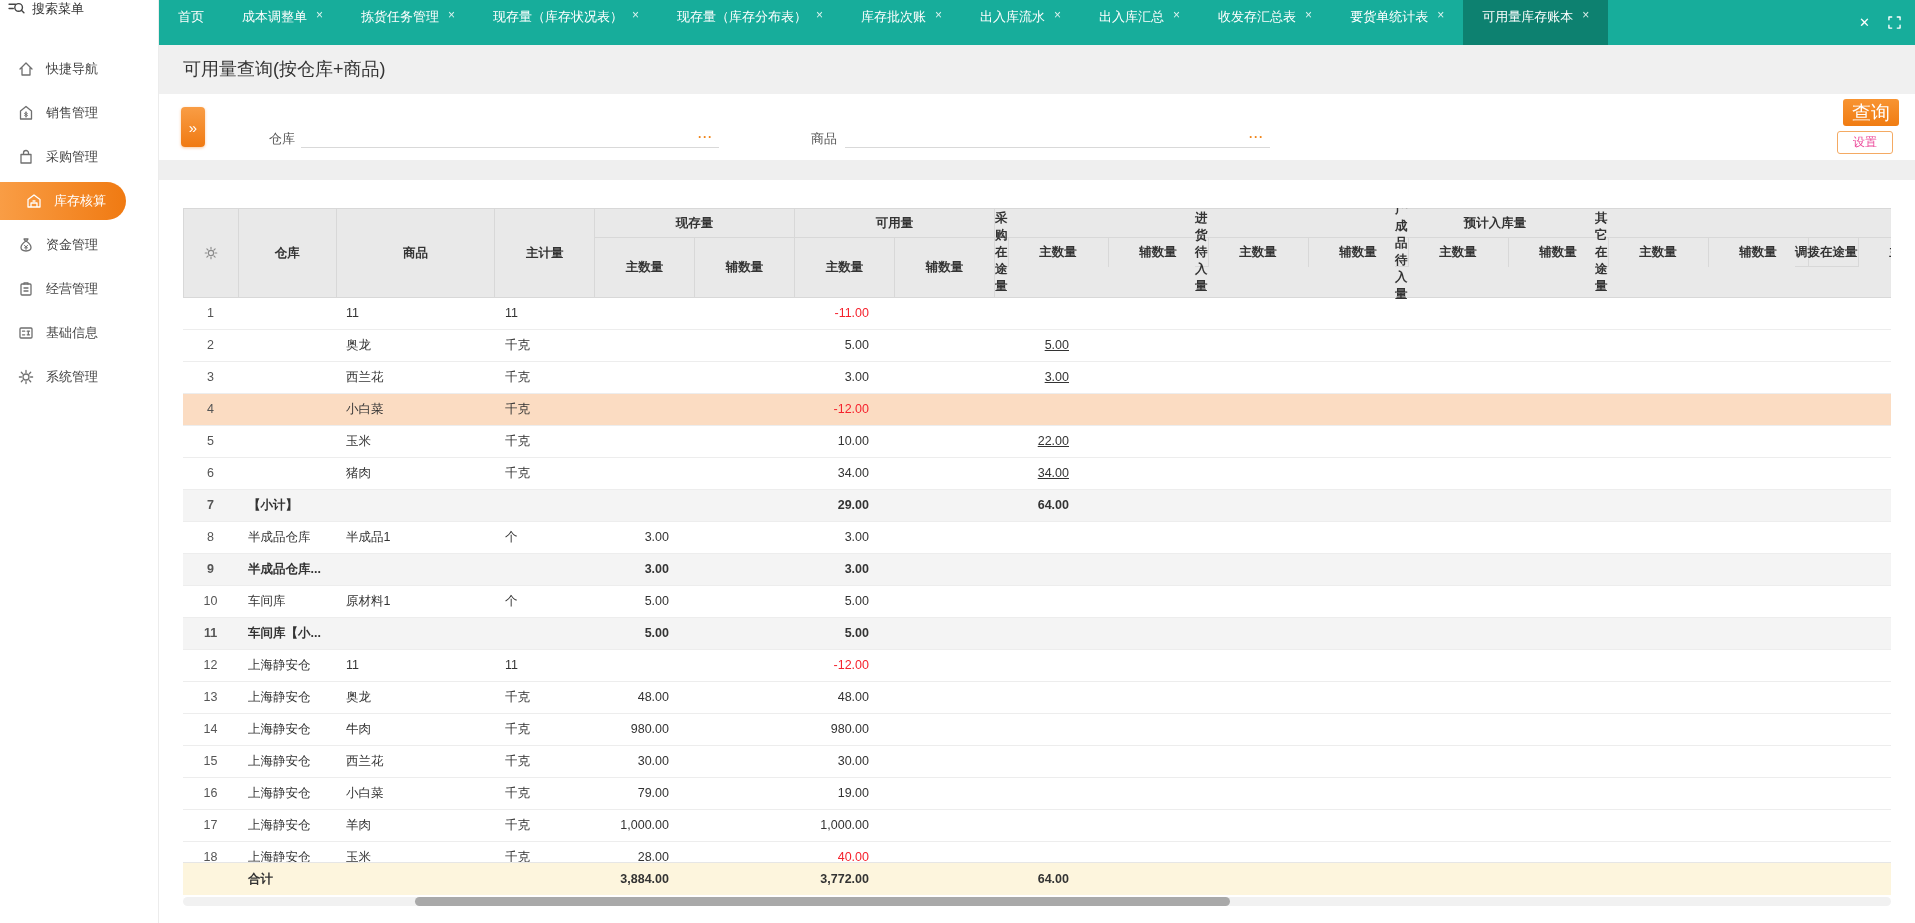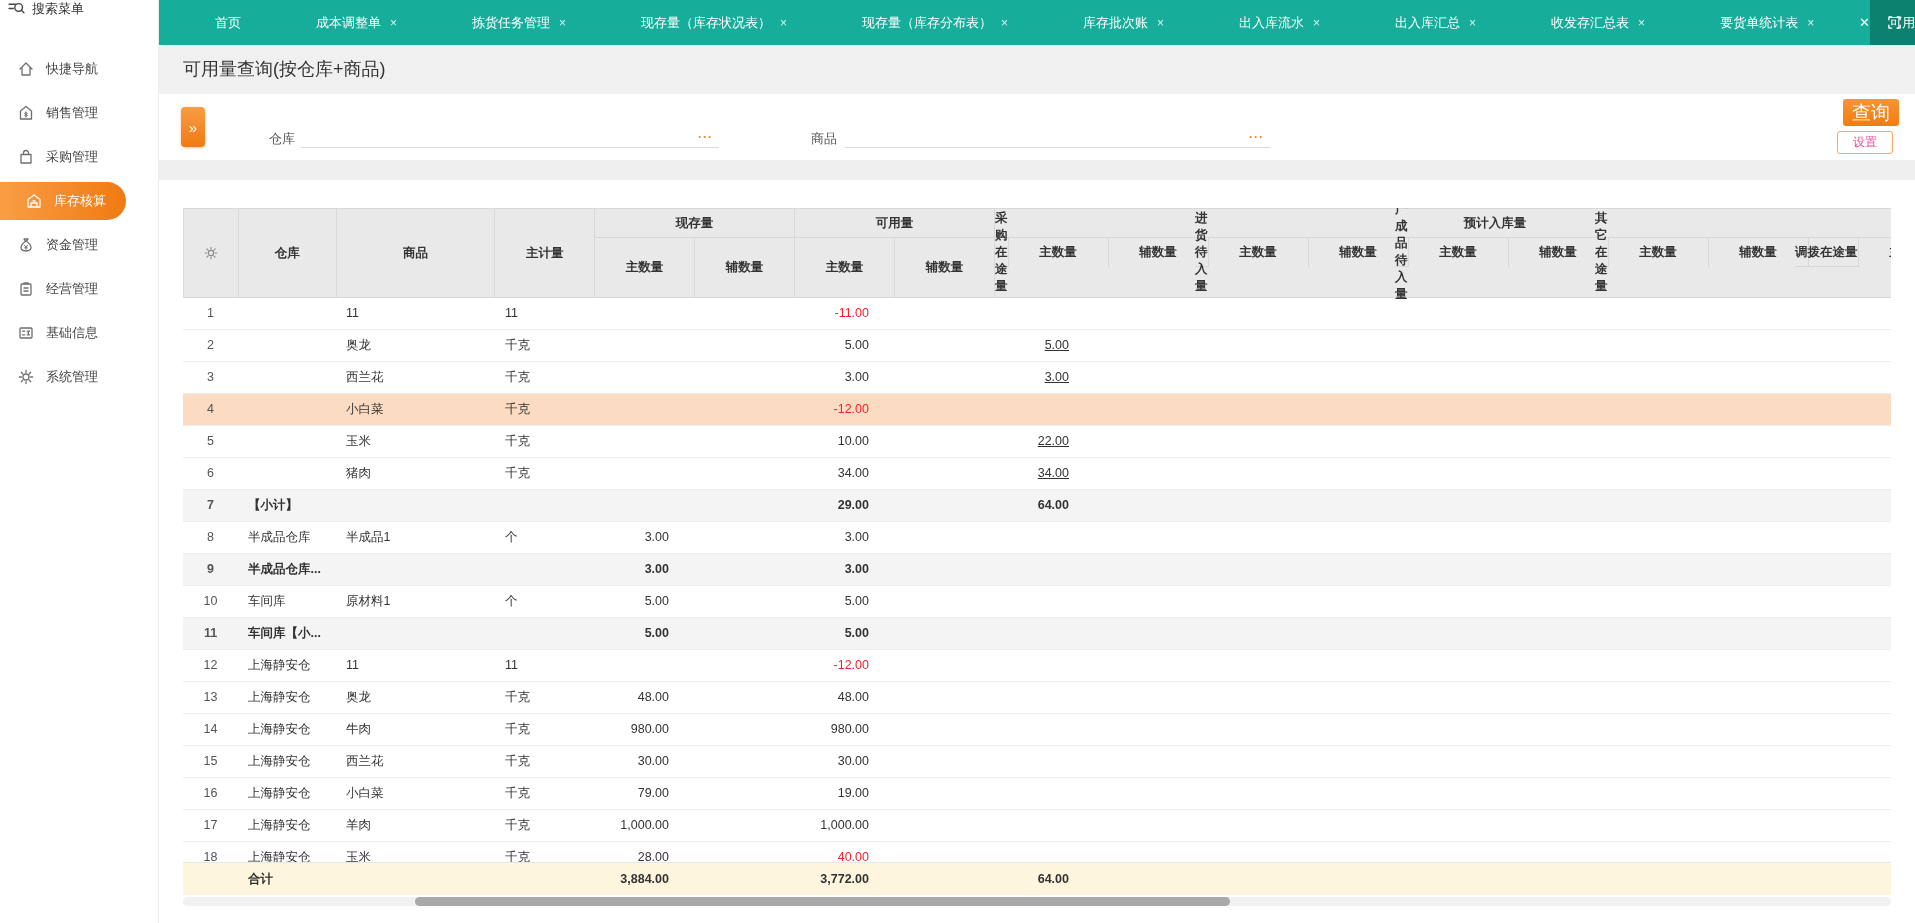--- a/index.html
+++ b/index.html
@@ -13,21 +13,21 @@
   .nav { padding-top:2px; }
   .nav-item { height:44px; display:flex; align-items:center; padding-left:18px; gap:12px; color:#444; cursor:pointer; }
   .nav-item svg { stroke:#6f6f6f; }
   .nav-item.active { width:126px; height:38px; margin:3px 0; padding-left:26px; border-radius:0 19px 19px 0;
     background:linear-gradient(90deg,#f99d45,#f07a12); color:#fff; }
   .nav-item.active svg { stroke:#fff; }
 
   
   .topbar { position:absolute; left:159px; top:0; width:1756px; height:45px; background:#17ad9b; }
   .tabs { display:flex; height:45px; }
-  .tab { display:flex; align-items:center; padding:0 19px; color:#fff; font-size:13px; cursor:pointer; white-space:nowrap;margin-left:37px; }
+  .tab { display:flex; align-items:flex-start; padding:8px 19px; color:#fff; font-size:13px; cursor:pointer; white-space:nowrap; }
   .tab.active { background:#0d8170; }
   .tab-close { margin-left:9px; font-size:12px; opacity:.85; }
   .win-icons { position:absolute; right:14px; top:0; height:45px; display:flex; align-items:center; gap:18px; color:#fff; }
   .win-icons .wi { cursor:pointer; display:flex; align-items:center; }
 
   
   .titlebar { position:absolute; left:159px; top:45px; width:1756px; height:49px; background:#f0f0f0; }
   .page-title { position:absolute; left:24px; top:0; line-height:49px; font-size:18px; color:#333; }
   .toolbar { position:absolute; right:20px; top:0; height:49px; display:flex; align-items:center; gap:26px; }
   .tool { display:flex; align-items:center; gap:6px; color:#f08419; cursor:pointer; font-size:13px; }

